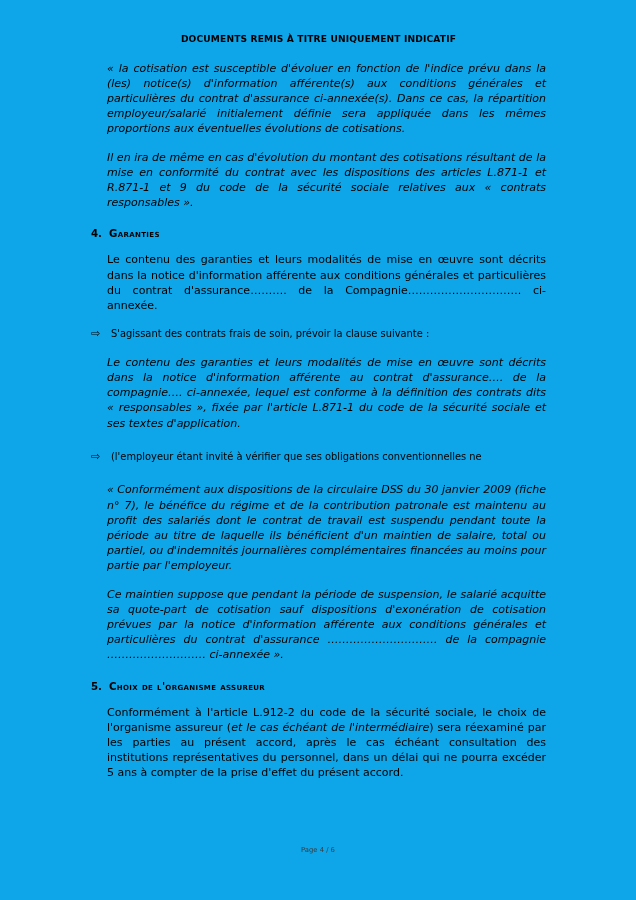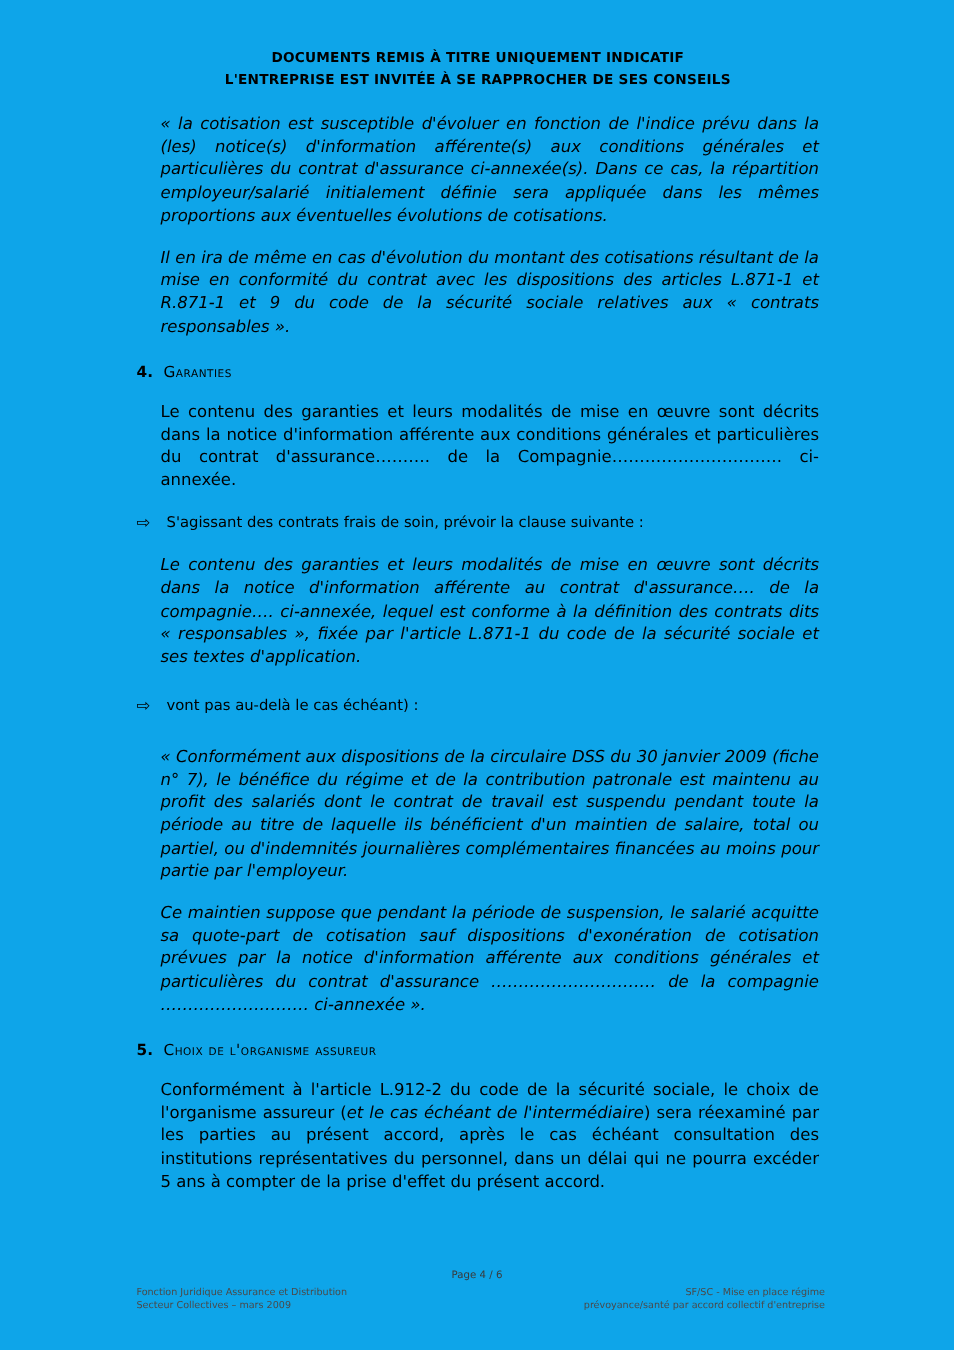--- a/index.html
+++ b/index.html
@@ -52,21 +52,21 @@
     font-weight: bold;
     margin: 0 0 13px 0;
     display: flex;
     align-items: baseline;
     gap: 7px;
   }
   .section-head .num { font-weight: bold; }
   .section-head .title {
     font-variant: small-caps;
     text-transform: lowercase;
-    font-weight: normal;
+    font-weight: bold;
     letter-spacing: 0.35px;
   }
   .section-head .title::first-letter { text-transform: uppercase; }
 
   .arrow-block {
     display: flex;
     margin: 0 0 13px 0;
     font-size: 9.9px;
     line-height: 15.6px;
   }
@@ -116,21 +116,20 @@
 </style>
 </head>
 <body>
 
 <div id="page">
 
   <div id="content">
 
     <div class="doc-header">
       <div>DOCUMENTS REMIS À TITRE UNIQUEMENT INDICATIF</div>
-      <div>L'ENTREPRISE EST INVITÉE À SE RAPPROCHER DE SES CONSEILS</div>
     </div>
 
     <p class="body-para ital">« la cotisation est susceptible d'évoluer en fonction de l'indice prévu dans la (les) notice(s) d'information afférente(s) aux conditions générales et particulières du contrat d'assurance ci-annexée(s). Dans ce cas, la répartition employeur/salarié initialement définie sera appliquée dans les mêmes proportions aux éventuelles évolutions de cotisations.</p>
 
     <p class="body-para ital">Il en ira de même en cas d'évolution du montant des cotisations résultant de la mise en conformité du contrat avec les dispositions des articles L.871-1 et R.871-1 et 9 du code de la sécurité sociale relatives aux « contrats responsables ».</p>
 
     <div class="spacer-sm"></div>
 
     <div class="section-head">
       <span class="num">4.</span>
@@ -144,21 +143,21 @@
       <span class="arrow-text">S'agissant des contrats frais de soin, prévoir la clause suivante :</span>
     </div>
 
     <p class="body-para ital">Le contenu des garanties et leurs modalités de mise en œuvre sont décrits dans la notice d'information afférente au contrat d'assurance…. de la compagnie…. ci-annexée, lequel est conforme à la définition des contrats dits  « responsables », fixée par l'article L.871-1 du code de la sécurité sociale et ses textes d'application.</p>
 
     <div class="spacer-sm"></div>
 
     <div class="arrow-block">
       <span class="arrow-glyph">⇨</span>
       <span class="arrow-text">
-        <span class="ln">vont pas au-delà le cas échéant) :</span>
+        <span class="ln justified">(l'employeur étant invité à vérifier que ses obligations conventionnelles ne</span>
       </span>
     </div>
 
     <div class="spacer-sm"></div>
 
     <p class="body-para ital">« Conformément aux dispositions de la circulaire DSS du 30 janvier 2009 (fiche n° 7), le bénéfice du régime et de la contribution patronale est maintenu au profit des salariés dont le contrat de travail est suspendu pendant toute la période au titre de laquelle ils bénéficient d'un maintien de salaire, total ou partiel, ou d'indemnités journalières complémentaires financées au moins pour partie par l'employeur.</p>
 
     <p class="body-para ital">Ce maintien suppose que pendant la période de suspension, le salarié acquitte sa quote-part de cotisation sauf dispositions d'exonération de cotisation prévues par la notice d'information afférente aux conditions générales et particulières du contrat d'assurance ………………………… de la compagnie ……………………… ci-annexée ».</p>
 
     <div class="spacer-sm"></div>
@@ -168,25 +167,15 @@
       <span class="title">Choix de l'organisme assureur</span>
     </div>
 
 
     <p class="body-para"><span>Conformément à l'article L.912-2 du code de la sécurité sociale, le choix de l'organisme assureur (</span><span style="font-style:italic">et le cas échéant de l'intermédiaire</span><span>) sera réexaminé par les parties au présent accord, après le cas échéant consultation des institutions représentatives du personnel, dans un délai qui ne pourra excéder 5 ans à compter de la prise d'effet du présent accord.</span></p>
 
   </div>
 
   <div id="footer">
     <div class="pagenum">Page 4 / 6</div>
-    <div class="cols">
-      <div class="fl">
-        <div>Fonction Juridique Assurance et Distribution</div>
-        <div>Secteur Collectives – mars 2009</div>
-      </div>
-      <div class="fr">
-        <div>SF/SC - Mise en place régime</div>
-        <div>prévoyance/santé par accord collectif d'entreprise</div>
-      </div>
-    </div>
   </div>
 
 </div>
 
 </body></html>

